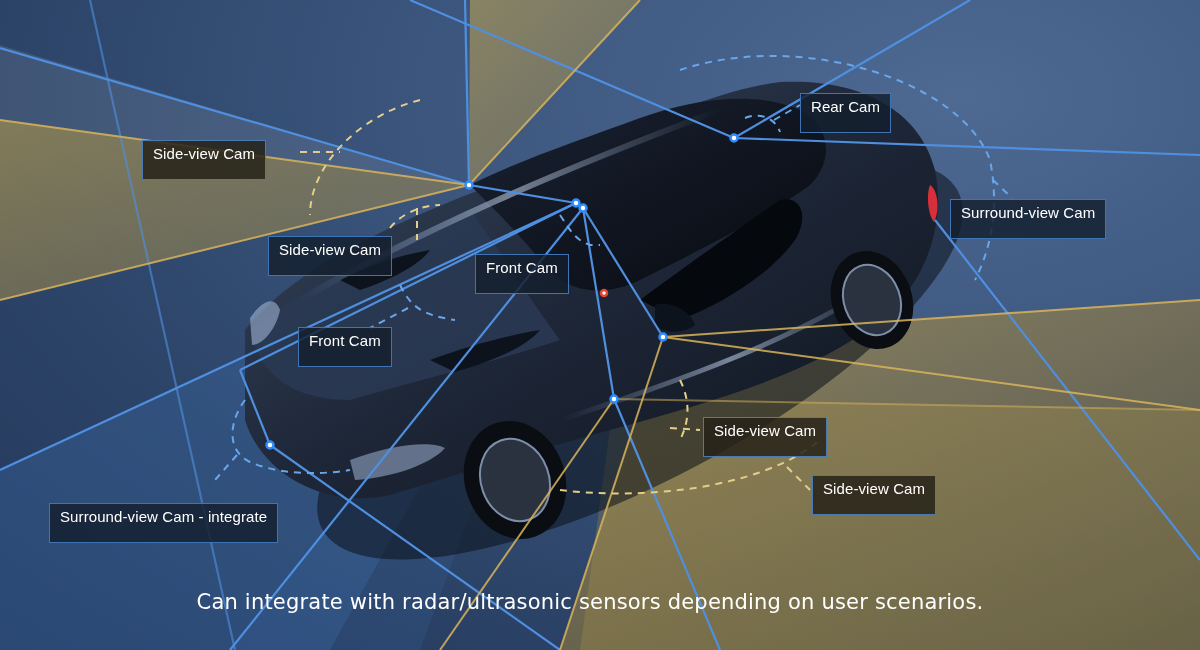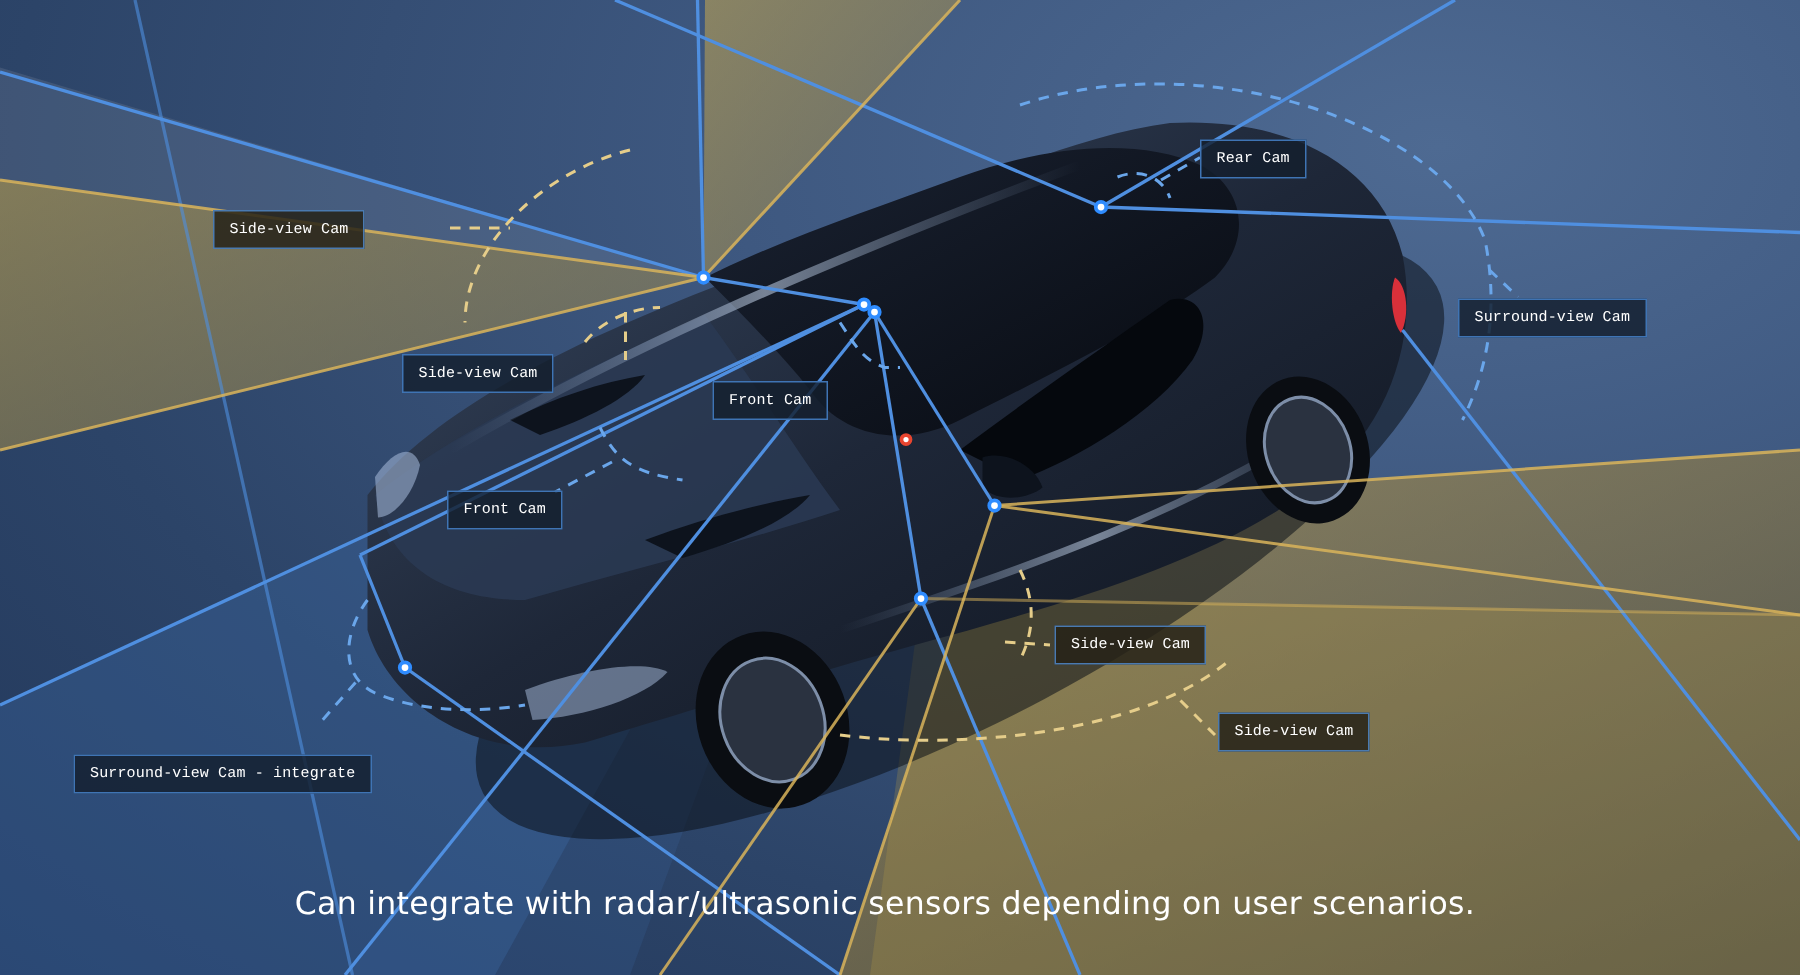--- a/index.html
+++ b/index.html
@@ -1,22 +1,22 @@
 <!DOCTYPE html>
 <html><head>
   <meta charset="utf-8">
   <style>
     html, body { margin:0; padding:0; }
     body { width:1200px; height:650px; overflow:hidden; background:#2c4468; font-family:"DejaVu Sans","Liberation Sans",sans-serif; }
     #stage { position:relative; width:1200px; height:650px; overflow:hidden;
       background: radial-gradient(ellipse at 80% 15%, #4e6a92 0%, #3e5880 35%, #2c4468 70%, #22375a 100%); }
     svg#scene { position:absolute; left:0; top:0; width:1200px; height:650px; }
-    .label { position:absolute; height:26px; line-height:26px; padding:0 10px;
+    .label { position:absolute; height:40px; line-height:26px; padding:0 10px;
       background:rgba(20,30,45,0.82); border:1px solid #3f74b4; color:#ffffff;
-      font-family:Liberation Mono, monospace; font-size:10px; letter-spacing:0.1px; white-space:nowrap; box-sizing:border-box; }
+      font-family:Liberation Sans, sans-serif; font-size:15px; letter-spacing:0.1px; white-space:nowrap; box-sizing:border-box; }
     .label.warm { background:rgba(38,34,24,0.85); border-color:#4a7ab0; }
     .caption { position:absolute; left:0; width:1180px; top:590px; text-align:center; color:#ffffff;
       font-family:"DejaVu Sans","Liberation Sans",sans-serif; font-size:21px; letter-spacing:0.2px; }
   </style>
 </head>
 <body>
 
 <div id="stage">
 
   <svg id="scene" viewBox="0 0 1200 650">
@@ -146,21 +146,21 @@
       <circle cx="663" cy="337" r="3.5"></circle>
       <circle cx="614" cy="399" r="3.5"></circle>
       <circle cx="270" cy="445" r="3.5"></circle>
     </g>
     <circle cx="604" cy="293" r="3" fill="#ffffff" stroke="#e8452f" stroke-width="2.5"></circle>
   </svg>
 
   <div class="label warm" style="left:142px;top:140px;">Side-view Cam</div>
   <div class="label" style="left:268px;top:236px;">Side-view Cam</div>
   <div class="label" style="left:800px;top:93px;">Rear Cam</div>
-  <div class="label" style="left:972px;top:199px;">Surround-view Cam</div>
+  <div class="label" style="left:950px;top:199px;">Surround-view Cam</div>
   <div class="label" style="left:475px;top:254px;">Front Cam</div>
   <div class="label" style="left:298px;top:327px;">Front Cam</div>
   <div class="label warm" style="left:703px;top:417px;">Side-view Cam</div>
   <div class="label warm" style="left:812px;top:475px;">Side-view Cam</div>
   <div class="label" style="left:49px;top:503px;">Surround-view Cam - integrate</div>
 
   <div class="caption">Can integrate with radar/ultrasonic sensors depending on user scenarios.</div>
 </div>
 
 </body></html>

